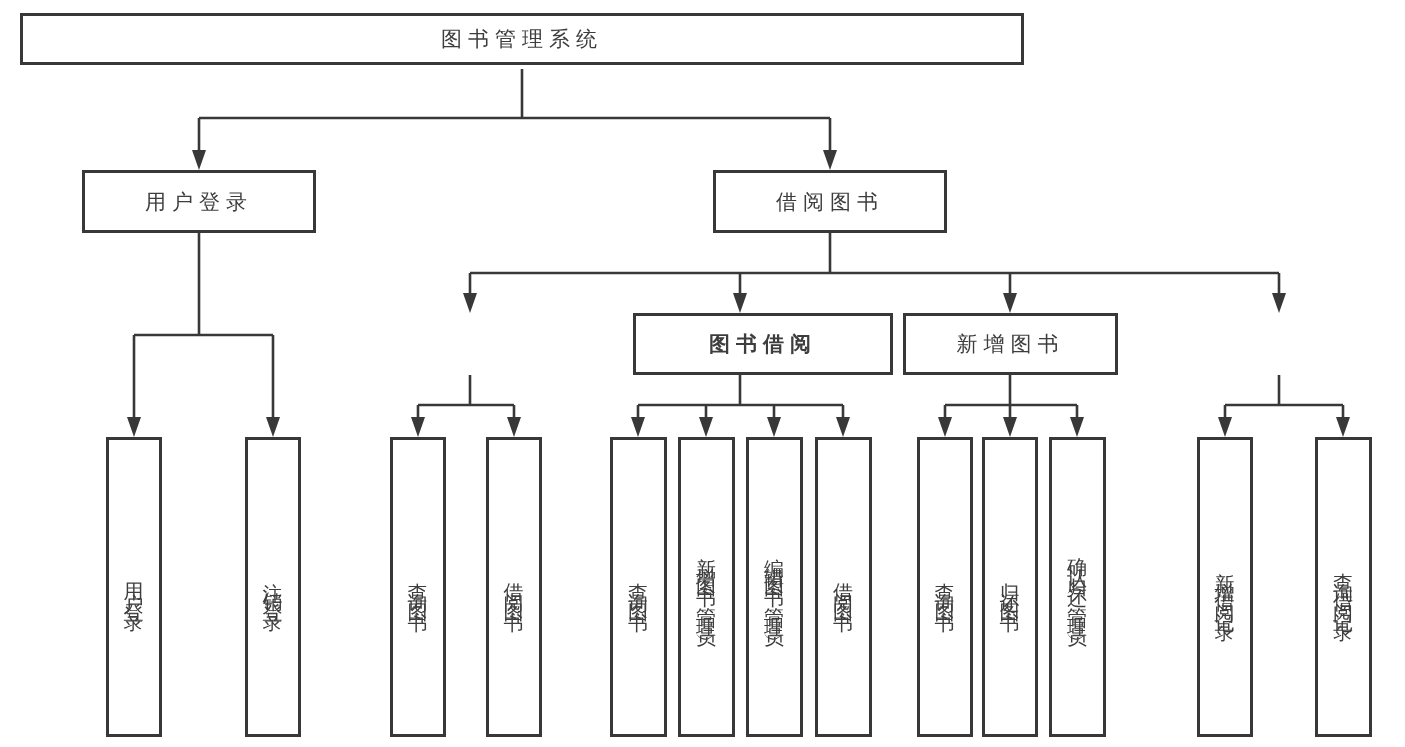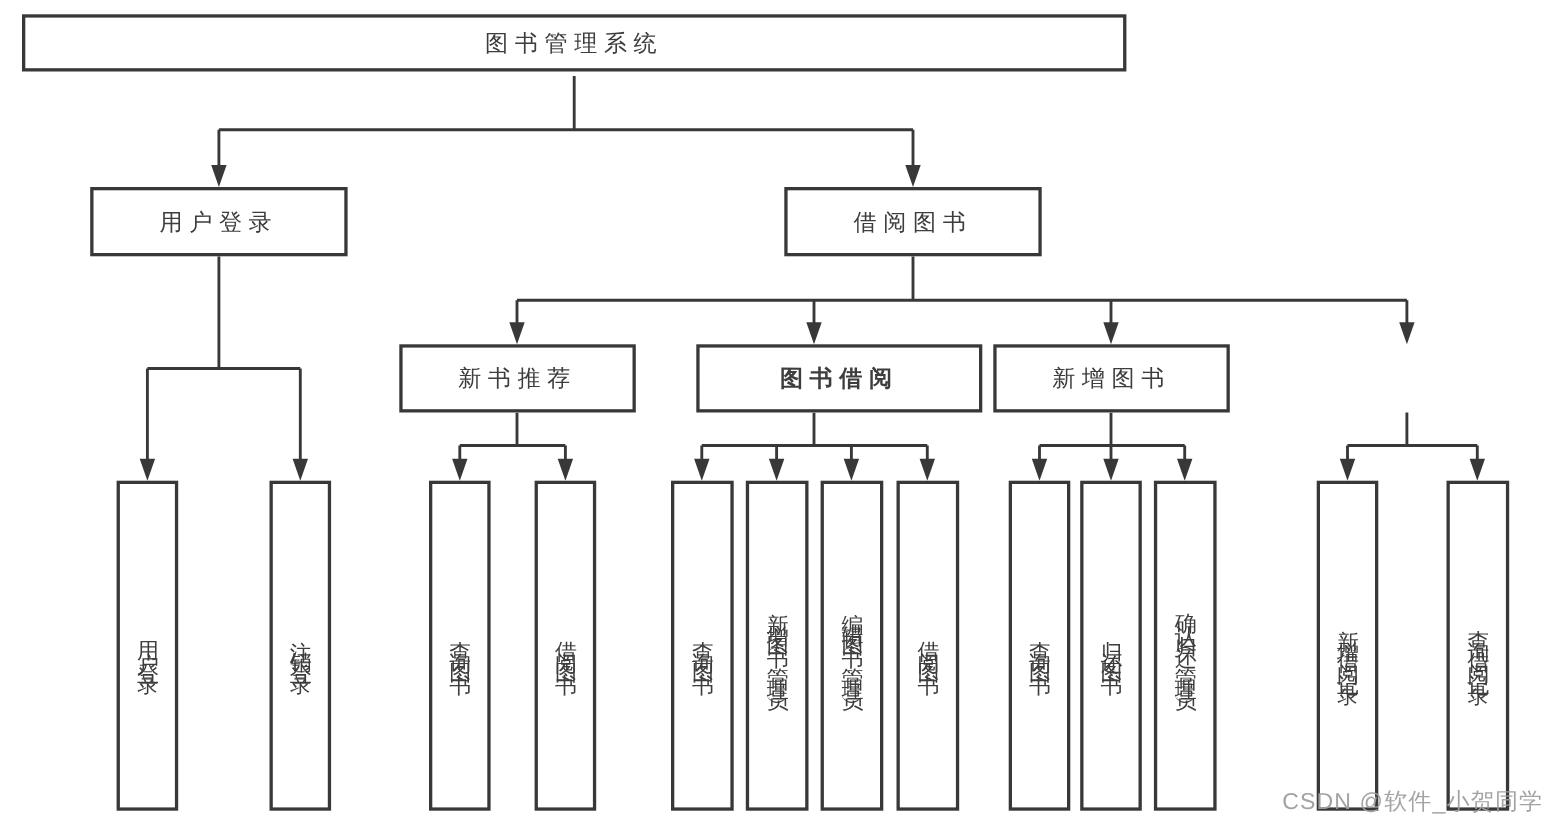--- a/index.html
+++ b/index.html
@@ -87,21 +87,20 @@
     <polygon points="1070,417 1084,417 1077,437"></polygon>
     <polygon points="1218,417 1232,417 1225,437"></polygon>
     <polygon points="1336,417 1350,417 1343,437"></polygon>
   </svg>
 
   <div class="hnode" style="left:20px;top:13px;width:1004px;height:52px;">图书管理系统</div>
 
   <div class="hnode" style="left:82px;top:170px;width:234px;height:63px;">用户登录</div>
   <div class="hnode" style="left:713px;top:170px;width:234px;height:63px;">借阅图书</div>
 
-  <div class="hnode" style="left:363px;top:313px;width:215px;height:62px;">新书推荐</div>
   <div class="hnode" style="left:633px;top:313px;width:260px;height:62px;font-weight:bold;">图书借阅</div>
   <div class="hnode" style="left:903px;top:313px;width:215px;height:62px;">新增图书</div>
 
   <div class="vnode" style="left:106px;top:437px;width:56px;height:300px;">
     <span>用户登录</span>
   </div>
   <div class="vnode" style="left:245px;top:437px;width:56px;height:300px;">
     <span>注销登录</span>
   </div>
 
@@ -135,15 +134,14 @@
     <span>确认归还（管理员）</span>
   </div>
 
   <div class="vnode" style="left:1197px;top:437px;width:56px;height:300px;">
     <span>新增借阅记录</span>
   </div>
   <div class="vnode" style="left:1315px;top:437px;width:57px;height:300px;">
     <span>查询借阅记录</span>
   </div>
 
-  <div class="watermark">CSDN @软件_小贺同学</div>
 
 </div>
 
 </body></html>

